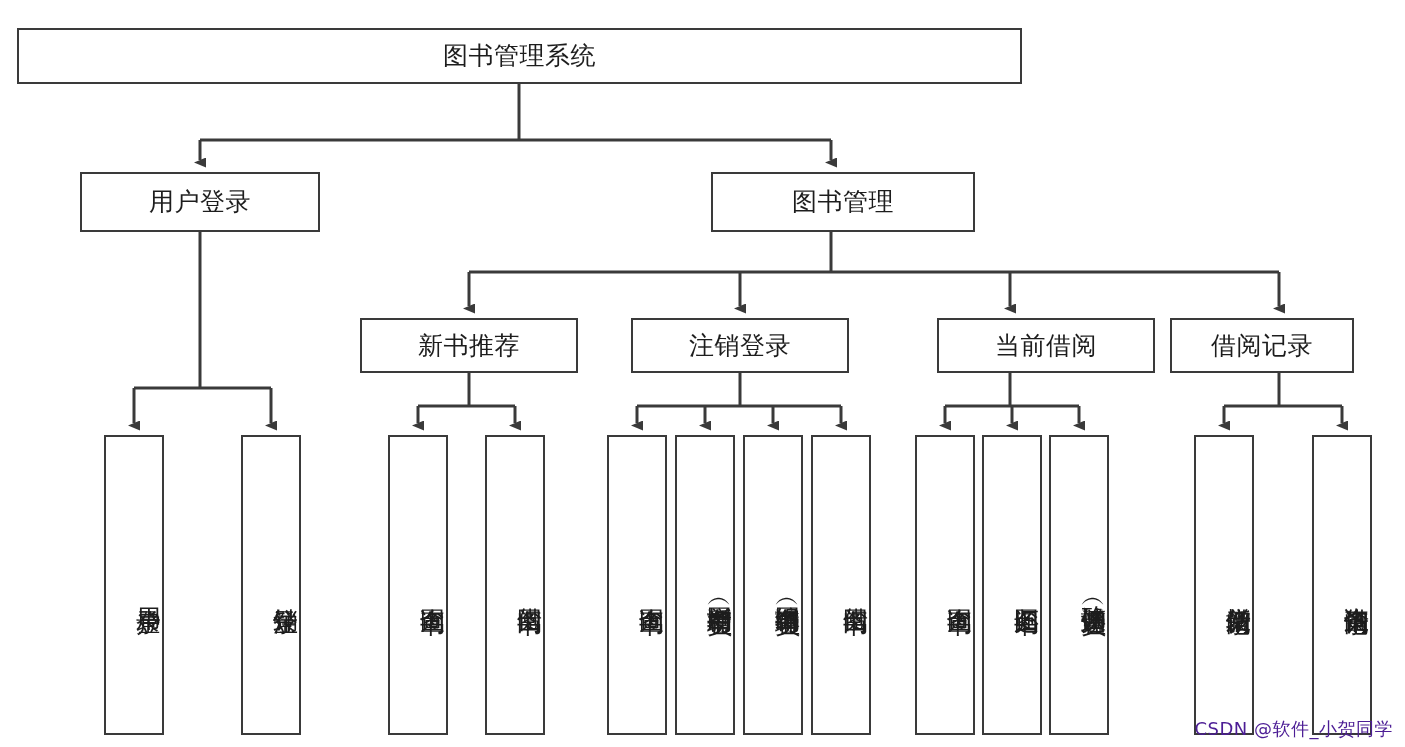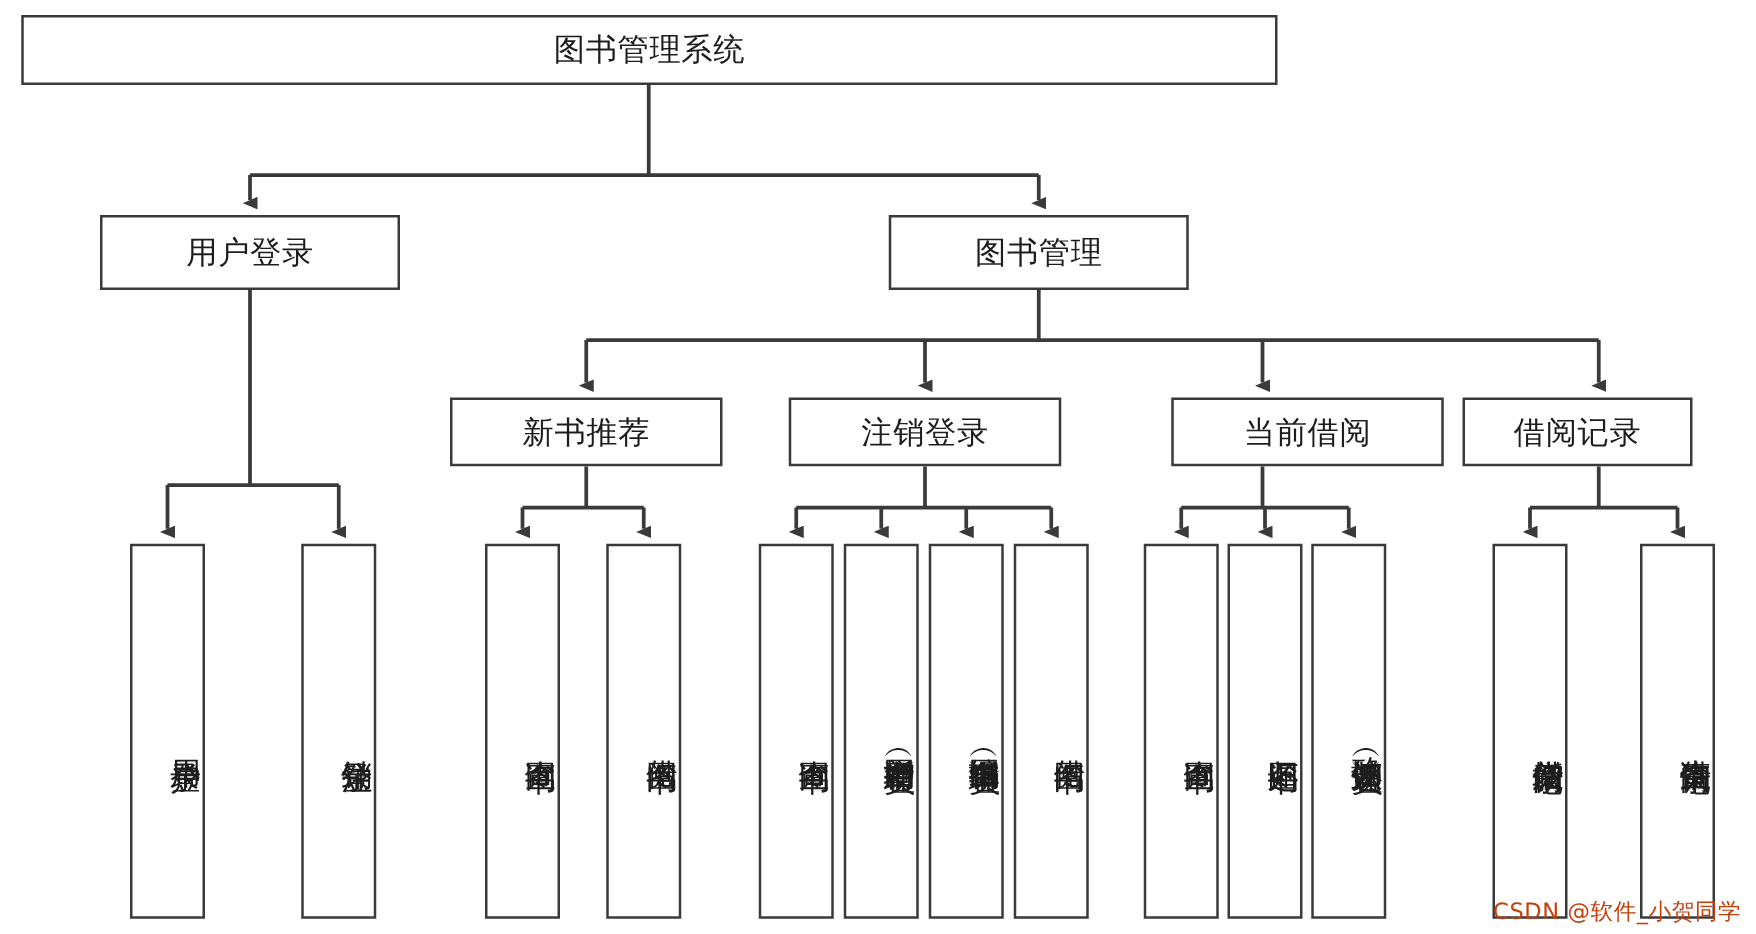--- a/index.html
+++ b/index.html
@@ -57,21 +57,21 @@
     white-space: nowrap;
   }
   .node .nodetext {
     display: block;
   }
   #watermark {
     position: absolute;
     right: 12px;
     bottom: 6px;
     font-size: 18px;
-    color: #c2410c;
+    color: #4c1d95;
     white-space: nowrap;
     letter-spacing: 0.5px;
   }
 </style>
 </head>
 <body>
 
 <div id="canvas">
 
   <svg class="connectors" viewBox="0 0 1405 747" xmlns="http://www.w3.org/2000/svg">
@@ -129,29 +129,29 @@
     </g>
 
     <g>
       <path d="M1279,373 L1279,406" stroke="#3a3a3a" stroke-width="3" fill="none"></path>
       <path d="M1224,406 L1342,406" stroke="#3a3a3a" stroke-width="3" fill="none"></path>
       <path d="M1224,406 L1224,423" stroke="#3a3a3a" stroke-width="3" fill="none" marker-end="url(#arrow)"></path>
       <path d="M1342,406 L1342,423" stroke="#3a3a3a" stroke-width="3" fill="none" marker-end="url(#arrow)"></path>
     </g>
   </svg>
 
-  <div class="node horiz" style="left:17px; top:12px; width:1005px; height:56px;">
+  <div class="node horiz" style="left:17px; top:28px; width:1005px; height:56px;">
     <span class="nodetext">图书管理系统</span>
   </div>
 
   <div class="node horiz" style="left:80px; top:172px; width:240px; height:60px;">
     <span class="nodetext">用户登录</span>
   </div>
 
-  <div class="node horiz" style="left:711px; top:172px; width:240px; height:60px;">
+  <div class="node horiz" style="left:711px; top:172px; width:264px; height:60px;">
     <span class="nodetext">图书管理</span>
   </div>
 
   <div class="node horiz" style="left:360px; top:318px; width:218px; height:55px;">
     <span class="nodetext">新书推荐</span>
   </div>
 
   <div class="node horiz" style="left:631px; top:318px; width:218px; height:55px;">
     <span class="nodetext">注销登录</span>
   </div>

